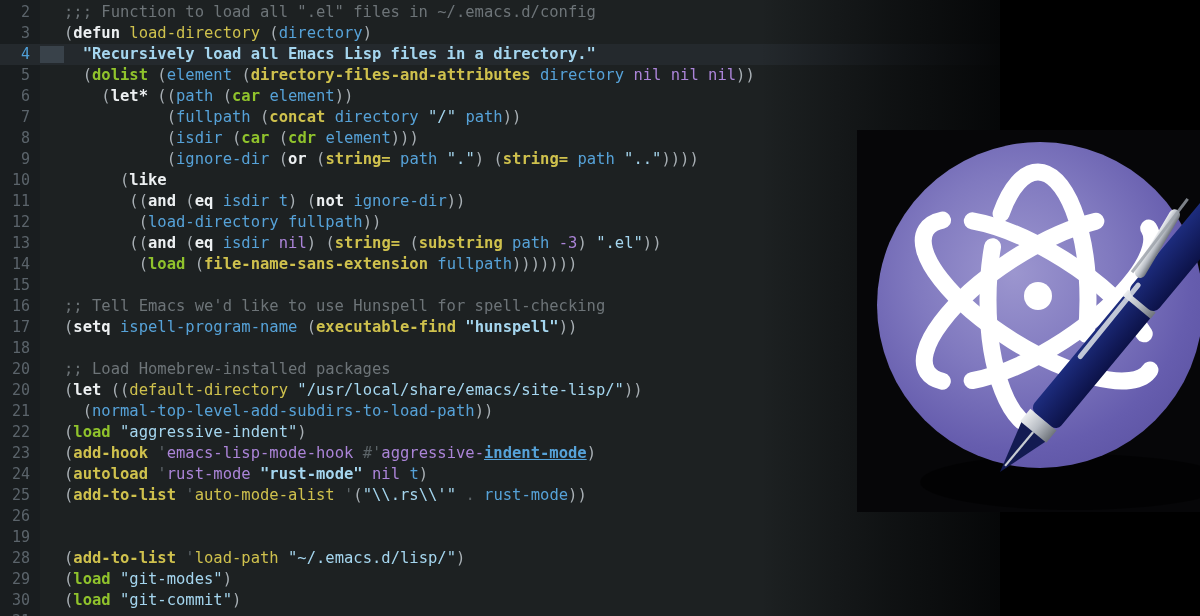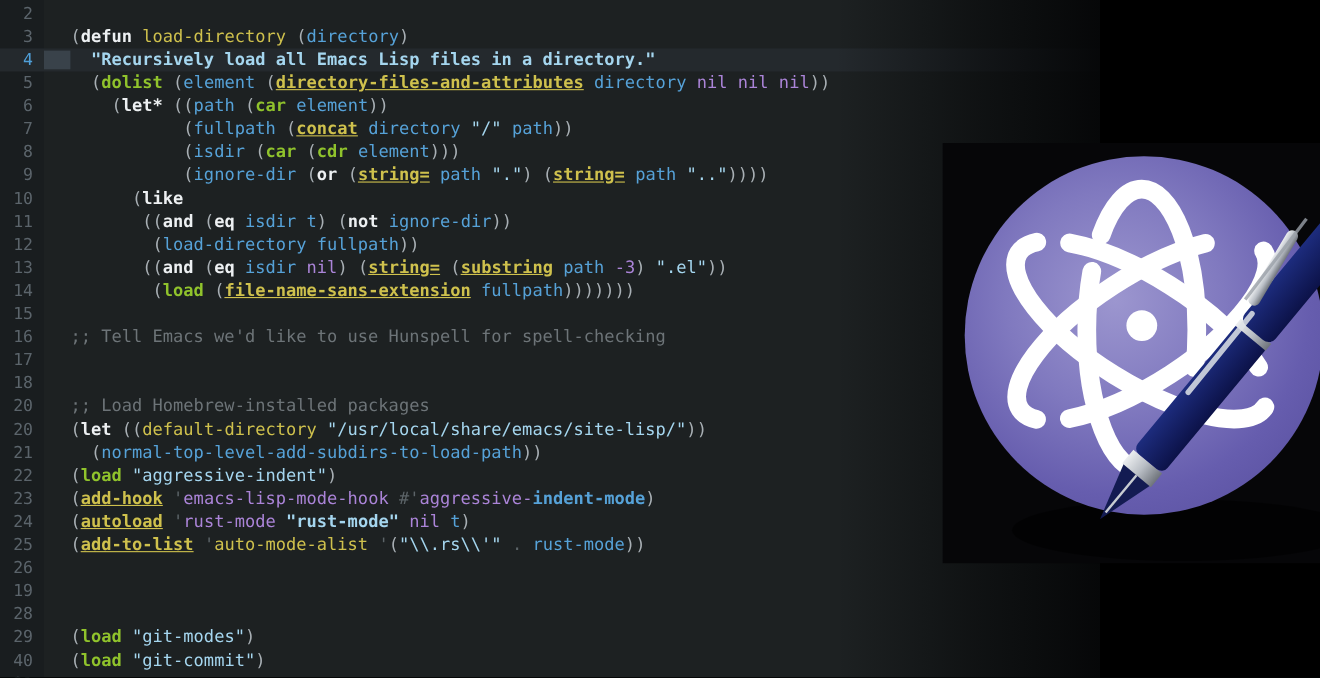--- a/index.html
+++ b/index.html
@@ -35,67 +35,67 @@
   .row.current .ln{color:var(--lnumcur);}
   .code{flex:none;padding-left:34px;color:var(--pl);}
   .cursor-block{
     position:absolute;left:40px;top:2px;width:24px;height:17px;background:var(--fringe);
   }
   .cm{color:var(--cm);}
   .pn{color:var(--pn);}
   .pl{color:var(--pl);}
   .dim{color:var(--dim);}
   .kw{color:var(--kw);font-weight:bold;}
-  .fnb{color:var(--fn);font-weight:bold;text-decoration:underline;}
+  .fnb{color:var(--fn);font-weight:bold;}
   .fny{color:var(--fn);}
   .gr{color:var(--gr);font-weight:bold;}
   .vr{color:var(--vr);}
-  .vb{color:var(--vr);font-weight:bold;}
+  .vb{color:var(--vr);font-weight:bold;text-decoration:underline;}
   .st{color:var(--st);}
   .stb{color:var(--st);font-weight:bold;}
   .pu{color:var(--pu);}
   .logo-svg{position:absolute;left:840px;top:110px;width:360px;height:410px;}
 </style>
 </head>
 <body>
 
 <div class="screen">
 
   <div class="editor">
     <div class="gutter-strip"></div>
     <div id="code-rows">
-        <div class="row"><span class="ln">2</span></div>
+        <div class="row"><span class="ln">2</span><span class="code"><span class="cm">;;; Function to load all ".el" files in ~/.emacs.d/config</span></span></div>
         <div class="row"><span class="ln">3</span><span class="code"><span class="pn">(</span><span class="kw">defun</span><span class="pl"> </span><span class="fny">load-directory</span><span class="pl"> </span><span class="pn">(</span><span class="vr">directory</span><span class="pn">)</span></span></div>
         <div class="row current"><span class="ln">4</span><span class="cursor-block"></span><span class="code"><span class="pl">  </span><span class="stb">"Recursively load all Emacs Lisp files in a directory."</span></span></div>
         <div class="row"><span class="ln">5</span><span class="code"><span class="pl">  </span><span class="pn">(</span><span class="gr">dolist</span><span class="pl"> </span><span class="pn">(</span><span class="vr">element</span><span class="pl"> </span><span class="pn">(</span><span class="fnb">directory-files-and-attributes</span><span class="pl"> </span><span class="vr">directory</span><span class="pl"> </span><span class="pu">nil</span><span class="pl"> </span><span class="pu">nil</span><span class="pl"> </span><span class="pu">nil</span><span class="pn">))</span></span></div>
         <div class="row"><span class="ln">6</span><span class="code"><span class="pl">    </span><span class="pn">(</span><span class="kw">let*</span><span class="pl"> </span><span class="pn">((</span><span class="vr">path</span><span class="pl"> </span><span class="pn">(</span><span class="gr">car</span><span class="pl"> </span><span class="vr">element</span><span class="pn">))</span></span></div>
         <div class="row"><span class="ln">7</span><span class="code"><span class="pl">           </span><span class="pn">(</span><span class="vr">fullpath</span><span class="pl"> </span><span class="pn">(</span><span class="fnb">concat</span><span class="pl"> </span><span class="vr">directory</span><span class="pl"> </span><span class="st">"/"</span><span class="pl"> </span><span class="vr">path</span><span class="pn">))</span></span></div>
         <div class="row"><span class="ln">8</span><span class="code"><span class="pl">           </span><span class="pn">(</span><span class="vr">isdir</span><span class="pl"> </span><span class="pn">(</span><span class="gr">car</span><span class="pl"> </span><span class="pn">(</span><span class="gr">cdr</span><span class="pl"> </span><span class="vr">element</span><span class="pn">)))</span></span></div>
         <div class="row"><span class="ln">9</span><span class="code"><span class="pl">           </span><span class="pn">(</span><span class="vr">ignore-dir</span><span class="pl"> </span><span class="pn">(</span><span class="kw">or</span><span class="pl"> </span><span class="pn">(</span><span class="fnb">string=</span><span class="pl"> </span><span class="vr">path</span><span class="pl"> </span><span class="st">"."</span><span class="pn">)</span><span class="pl"> </span><span class="pn">(</span><span class="fnb">string=</span><span class="pl"> </span><span class="vr">path</span><span class="pl"> </span><span class="st">".."</span><span class="pn">))))</span></span></div>
         <div class="row"><span class="ln">10</span><span class="code"><span class="pl">      </span><span class="pn">(</span><span class="kw">like</span></span></div>
         <div class="row"><span class="ln">11</span><span class="code"><span class="pl">       </span><span class="pn">((</span><span class="kw">and</span><span class="pl"> </span><span class="pn">(</span><span class="kw">eq</span><span class="pl"> </span><span class="vr">isdir</span><span class="pl"> </span><span class="vr">t</span><span class="pn">)</span><span class="pl"> </span><span class="pn">(</span><span class="kw">not</span><span class="pl"> </span><span class="vr">ignore-dir</span><span class="pn">))</span></span></div>
         <div class="row"><span class="ln">12</span><span class="code"><span class="pl">        </span><span class="pn">(</span><span class="vr">load-directory</span><span class="pl"> </span><span class="vr">fullpath</span><span class="pn">))</span></span></div>
         <div class="row"><span class="ln">13</span><span class="code"><span class="pl">       </span><span class="pn">((</span><span class="kw">and</span><span class="pl"> </span><span class="pn">(</span><span class="kw">eq</span><span class="pl"> </span><span class="vr">isdir</span><span class="pl"> </span><span class="pu">nil</span><span class="pn">)</span><span class="pl"> </span><span class="pn">(</span><span class="fnb">string=</span><span class="pl"> </span><span class="pn">(</span><span class="fnb">substring</span><span class="pl"> </span><span class="vr">path</span><span class="pl"> </span><span class="pu">-3</span><span class="pn">)</span><span class="pl"> </span><span class="st">".el"</span><span class="pn">))</span></span></div>
         <div class="row"><span class="ln">14</span><span class="code"><span class="pl">        </span><span class="pn">(</span><span class="gr">load</span><span class="pl"> </span><span class="pn">(</span><span class="fnb">file-name-sans-extension</span><span class="pl"> </span><span class="vr">fullpath</span><span class="pn">)))))))</span></span></div>
         <div class="row"><span class="ln">15</span><span class="code"></span></div>
         <div class="row"><span class="ln">16</span><span class="code"><span class="cm">;; Tell Emacs we'd like to use Hunspell for spell-checking</span></span></div>
-        <div class="row"><span class="ln">17</span></div>
+        <div class="row"><span class="ln">17</span><span class="code"><span class="pn">(</span><span class="kw">setq</span><span class="pl"> </span><span class="vr">ispell-program-name</span><span class="pl"> </span><span class="pn">(</span><span class="fnb">executable-find</span><span class="pl"> </span><span class="stb">"hunspell"</span><span class="pn">))</span></span></div>
         <div class="row"><span class="ln">18</span><span class="code"></span></div>
         <div class="row"><span class="ln">20</span><span class="code"><span class="cm">;; Load Homebrew-installed packages</span></span></div>
         <div class="row"><span class="ln">20</span><span class="code"><span class="pn">(</span><span class="kw">let</span><span class="pl"> </span><span class="pn">((</span><span class="fny">default-directory</span><span class="pl"> </span><span class="st">"/usr/local/share/emacs/site-lisp/"</span><span class="pn">))</span></span></div>
         <div class="row"><span class="ln">21</span><span class="code"><span class="pl">  </span><span class="pn">(</span><span class="vr">normal-top-level-add-subdirs-to-load-path</span><span class="pn">))</span></span></div>
         <div class="row"><span class="ln">22</span><span class="code"><span class="pn">(</span><span class="gr">load</span><span class="pl"> </span><span class="st">"aggressive-indent"</span><span class="pn">)</span></span></div>
         <div class="row"><span class="ln">23</span><span class="code"><span class="pn">(</span><span class="fnb">add-hook</span><span class="pl"> </span><span class="dim">'</span><span class="pu">emacs-lisp-mode-hook</span><span class="pl"> </span><span class="dim">#'</span><span class="pu">aggressive-</span><span class="vb">indent-mode</span><span class="pn">)</span></span></div>
         <div class="row"><span class="ln">24</span><span class="code"><span class="pn">(</span><span class="fnb">autoload</span><span class="pl"> </span><span class="dim">'</span><span class="pu">rust-mode</span><span class="pl"> </span><span class="stb">"rust-mode"</span><span class="pl"> </span><span class="pu">nil</span><span class="pl"> </span><span class="vr">t</span><span class="pn">)</span></span></div>
         <div class="row"><span class="ln">25</span><span class="code"><span class="pn">(</span><span class="fnb">add-to-list</span><span class="pl"> </span><span class="dim">'</span><span class="fny">auto-mode-alist</span><span class="pl"> </span><span class="dim">'</span><span class="pn">(</span><span class="st">"\\.rs\\'"</span><span class="pl"> </span><span class="dim">.</span><span class="pl"> </span><span class="vr">rust-mode</span><span class="pn">))</span></span></div>
         <div class="row"><span class="ln">26</span><span class="code"></span></div>
         <div class="row"><span class="ln">19</span></div>
-        <div class="row"><span class="ln">28</span></div>
+        <div class="row"><span class="ln">28</span><span class="code"><span class="pn">(</span><span class="fnb">add-to-list</span><span class="pl"> </span><span class="dim">'</span><span class="fny">load-path</span><span class="pl"> </span><span class="st">"~/.emacs.d/lisp/"</span><span class="pn">)</span></span></div>
         <div class="row"><span class="ln">29</span><span class="code"><span class="pn">(</span><span class="gr">load</span><span class="pl"> </span><span class="st">"git-modes"</span><span class="pn">)</span></span></div>
-        <div class="row"><span class="ln">40</span><span class="code"><span class="pn">(</span><span class="gr">load</span><span class="pl"> </span><span class="st">"git-commit"</span><span class="pn">)</span></span></div>
+        <div class="row"><span class="ln">30</span><span class="code"><span class="pn">(</span><span class="gr">load</span><span class="pl"> </span><span class="st">"git-commit"</span><span class="pn">)</span></span></div>
         <div class="row"><span class="ln">31</span><span class="code"></span></div>
       </div>
     <div class="vignette"></div>
   </div>
 
   <div class="black-panel"></div>
   <div class="icon-backdrop"></div>
 
   <svg class="logo-svg" viewBox="0 0 360 410" aria-hidden="true">
     <defs>

